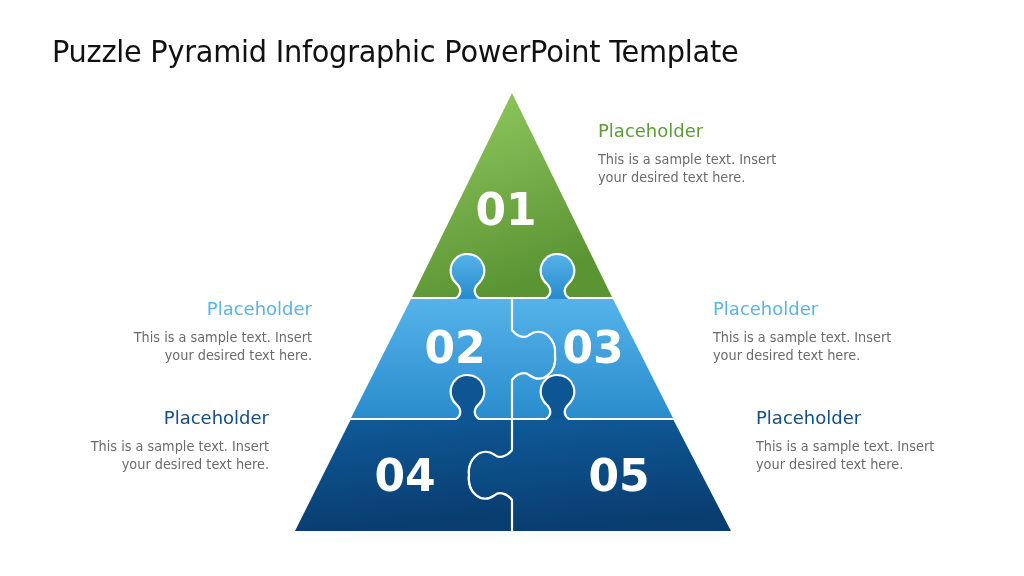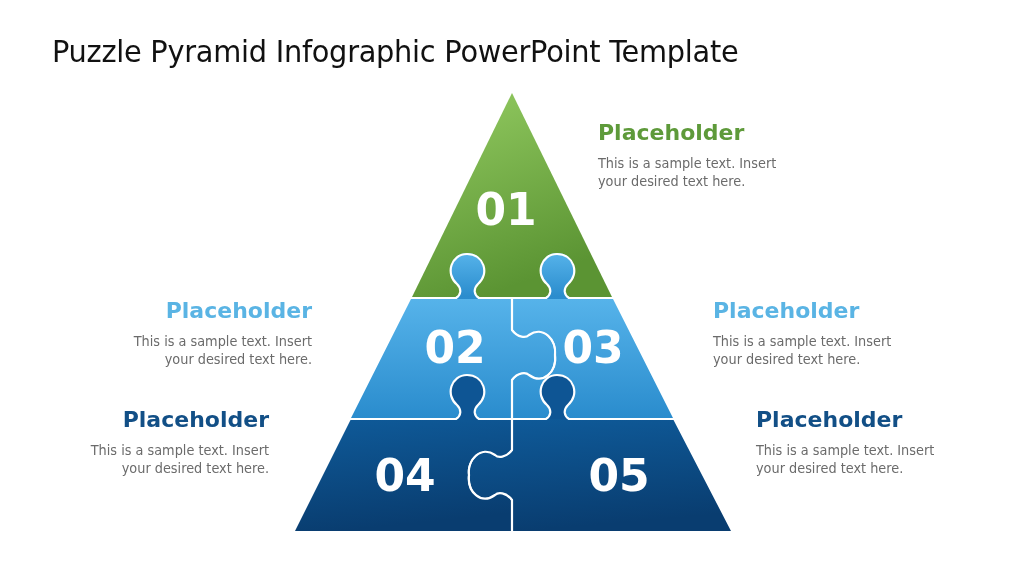--- a/index.html
+++ b/index.html
@@ -1,20 +1,20 @@
 <!DOCTYPE html>
 <html><head>
   <meta charset="utf-8">
   <style>
     html, body { margin:0; padding:0; }
     body { width:1024px; height:576px; background:#ffffff; position:relative; overflow:hidden; font-family:"Liberation Sans", "DejaVu Sans", sans-serif; }
     .title { position:absolute; left:52px; top:33px; font-size:31px; color:#111111; letter-spacing:-0.3px; white-space:nowrap; font-family:"DejaVu Sans", "Liberation Sans", sans-serif; font-weight:normal; transform:scaleX(0.93); transform-origin:left top; }
     .pyramid { position:absolute; left:0; top:0; width:1024px; height:576px; }
     .block { position:absolute; width:240px; }
-    .block .head { font-weight:bold; font-size:22px; font-family:"DejaVu Sans", sans-serif; margin-bottom:9px; white-space:nowrap; }
+    .block .head { font-weight:normal; font-size:18px; font-family:"DejaVu Sans", sans-serif; margin-bottom:9px; white-space:nowrap; }
     .block .body { font-size:14px; color:#6b6b6b; line-height:18px; font-family:"DejaVu Sans", sans-serif; transform:scaleX(0.92); }
     .block.right { text-align:left; }
     .block.right .body { transform-origin:left top; }
     .block.left { text-align:right; }
     .block.left .body { transform-origin:right top; }
     .num { font-family:"DejaVu Sans", sans-serif; font-weight:bold; font-size:44px; fill:#ffffff; }
   </style>
 </head>
 <body>
 

